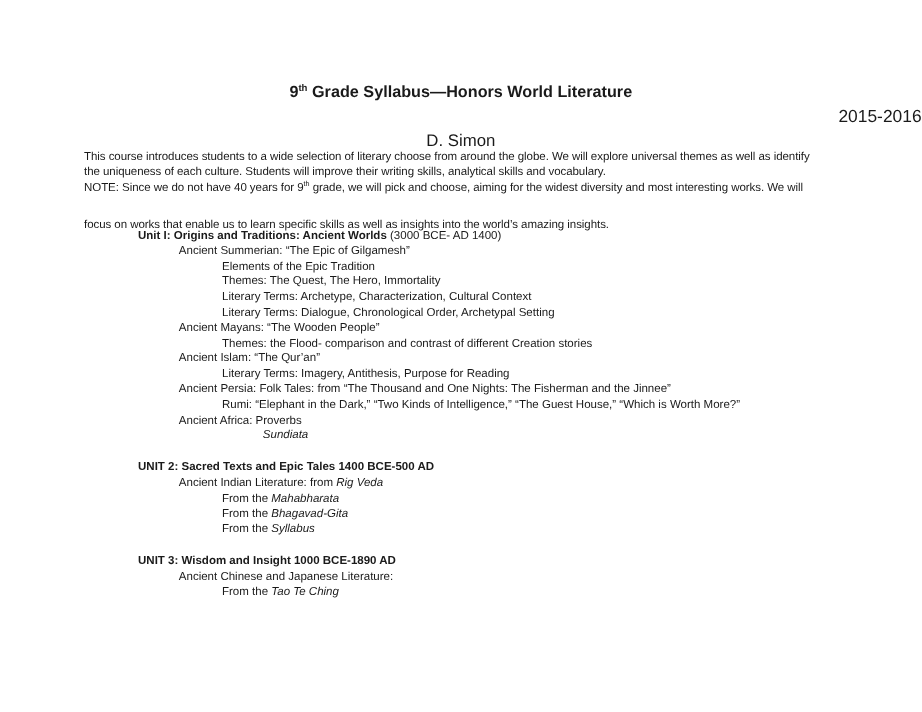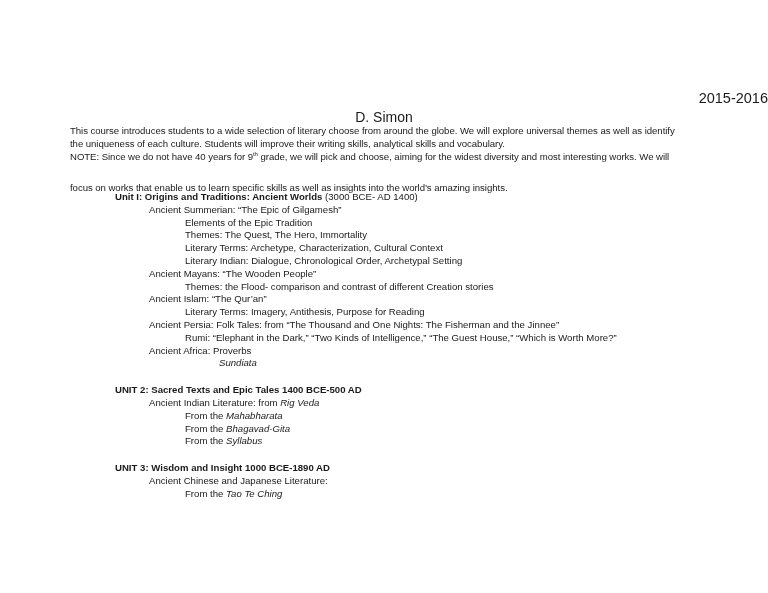--- a/index.html
+++ b/index.html
@@ -40,38 +40,39 @@
     .l3 { padding-left: 104px; }
     .b { font-weight: bold; }
     .i { font-style: italic; }
     .spacer { height: 14px; }
   </style>
 </head>
 <body>
 
 <div class="page">
 
+  <div class="title"><span>9</span><sup>th</sup><span> Grade Syllabus—Honors World Literature</span></div>
   <div class="year">2015-2016</div>
   <div class="author">D. Simon</div>
 
   <div class="intro">
     <div class="line">This course introduces students to a wide selection of literary choose from around the globe. We will explore universal themes as well as identify</div>
     <div class="line">the uniqueness of each culture. Students will improve their writing skills, analytical skills and vocabulary.</div>
     <div class="line"><span>NOTE: Since we do not have 40 years for 9</span><sup>th</sup><span> grade, we will pick and choose, aiming for the widest diversity and most interesting works. We will</span></div>
     <div class="line gap">focus on works that enable us to learn specific skills as well as insights into the world’s amazing insights.</div>
   </div>
 
   <div class="outline">
 
     <div class="row l0"><span class="b">Unit I: Origins and Traditions: Ancient Worlds</span><span> (3000 BCE- AD 1400)</span></div>
     <div class="row l1">Ancient Summerian: “The Epic of Gilgamesh”</div>
     <div class="row l2">Elements of the Epic Tradition</div>
     <div class="row l2">Themes: The Quest, The Hero, Immortality</div>
     <div class="row l2">Literary Terms: Archetype, Characterization, Cultural Context</div>
-    <div class="row l2">Literary Indian: Dialogue, Chronological Order, Archetypal Setting</div>
+    <div class="row l2">Literary Terms: Dialogue, Chronological Order, Archetypal Setting</div>
     <div class="row l1">Ancient Mayans: “The Wooden People”</div>
     <div class="row l2">Themes: the Flood- comparison and contrast of different Creation stories</div>
     <div class="row l1">Ancient Islam: “The Qur’an”</div>
     <div class="row l2">Literary Terms: Imagery, Antithesis, Purpose for Reading</div>
     <div class="row l1">Ancient Persia: Folk Tales: from “The Thousand and One Nights: The Fisherman and the Jinnee”</div>
     <div class="row l2">Rumi: “Elephant in the Dark,” “Two Kinds of Intelligence,” “The Guest House,” “Which is Worth More?”</div>
     <div class="row l1">Ancient Africa:  Proverbs</div>
     <div class="row l3 i">Sundiata</div>
 
     <div class="spacer"></div>

